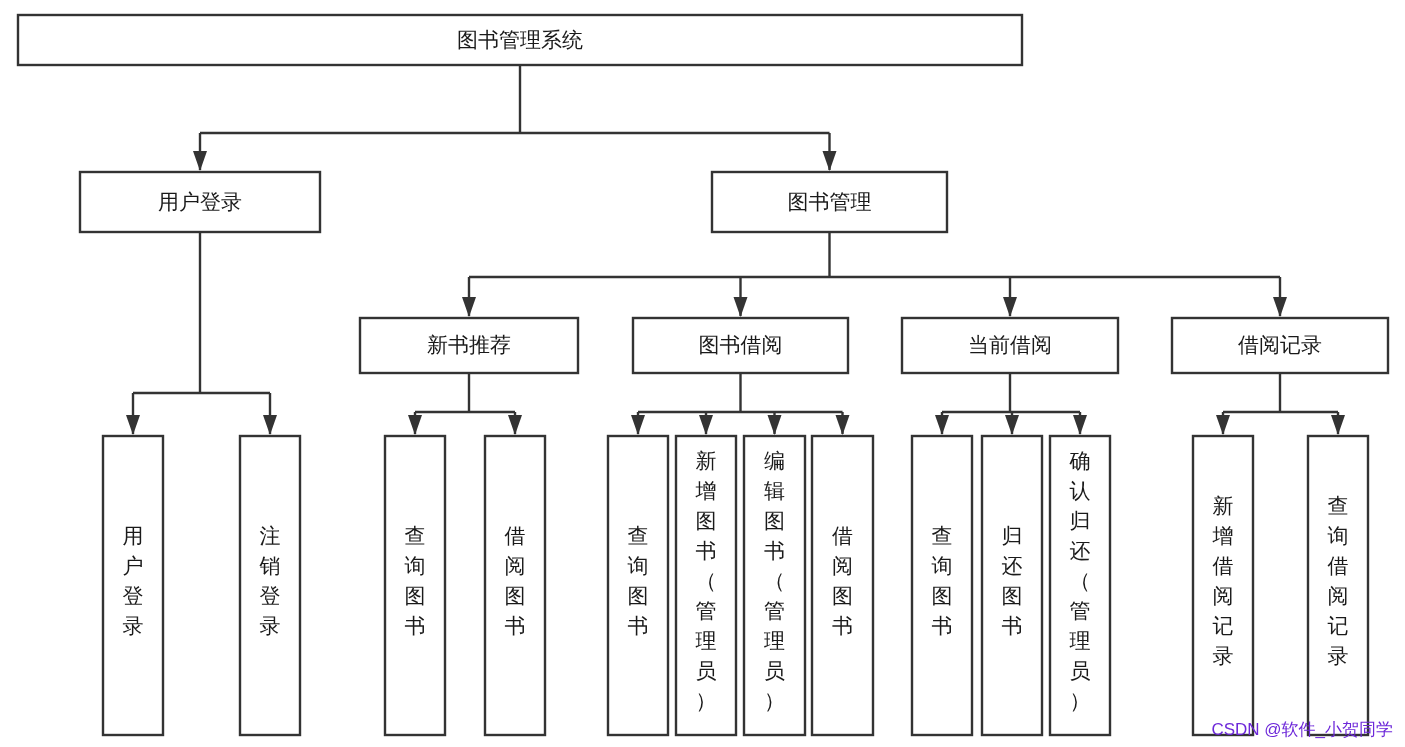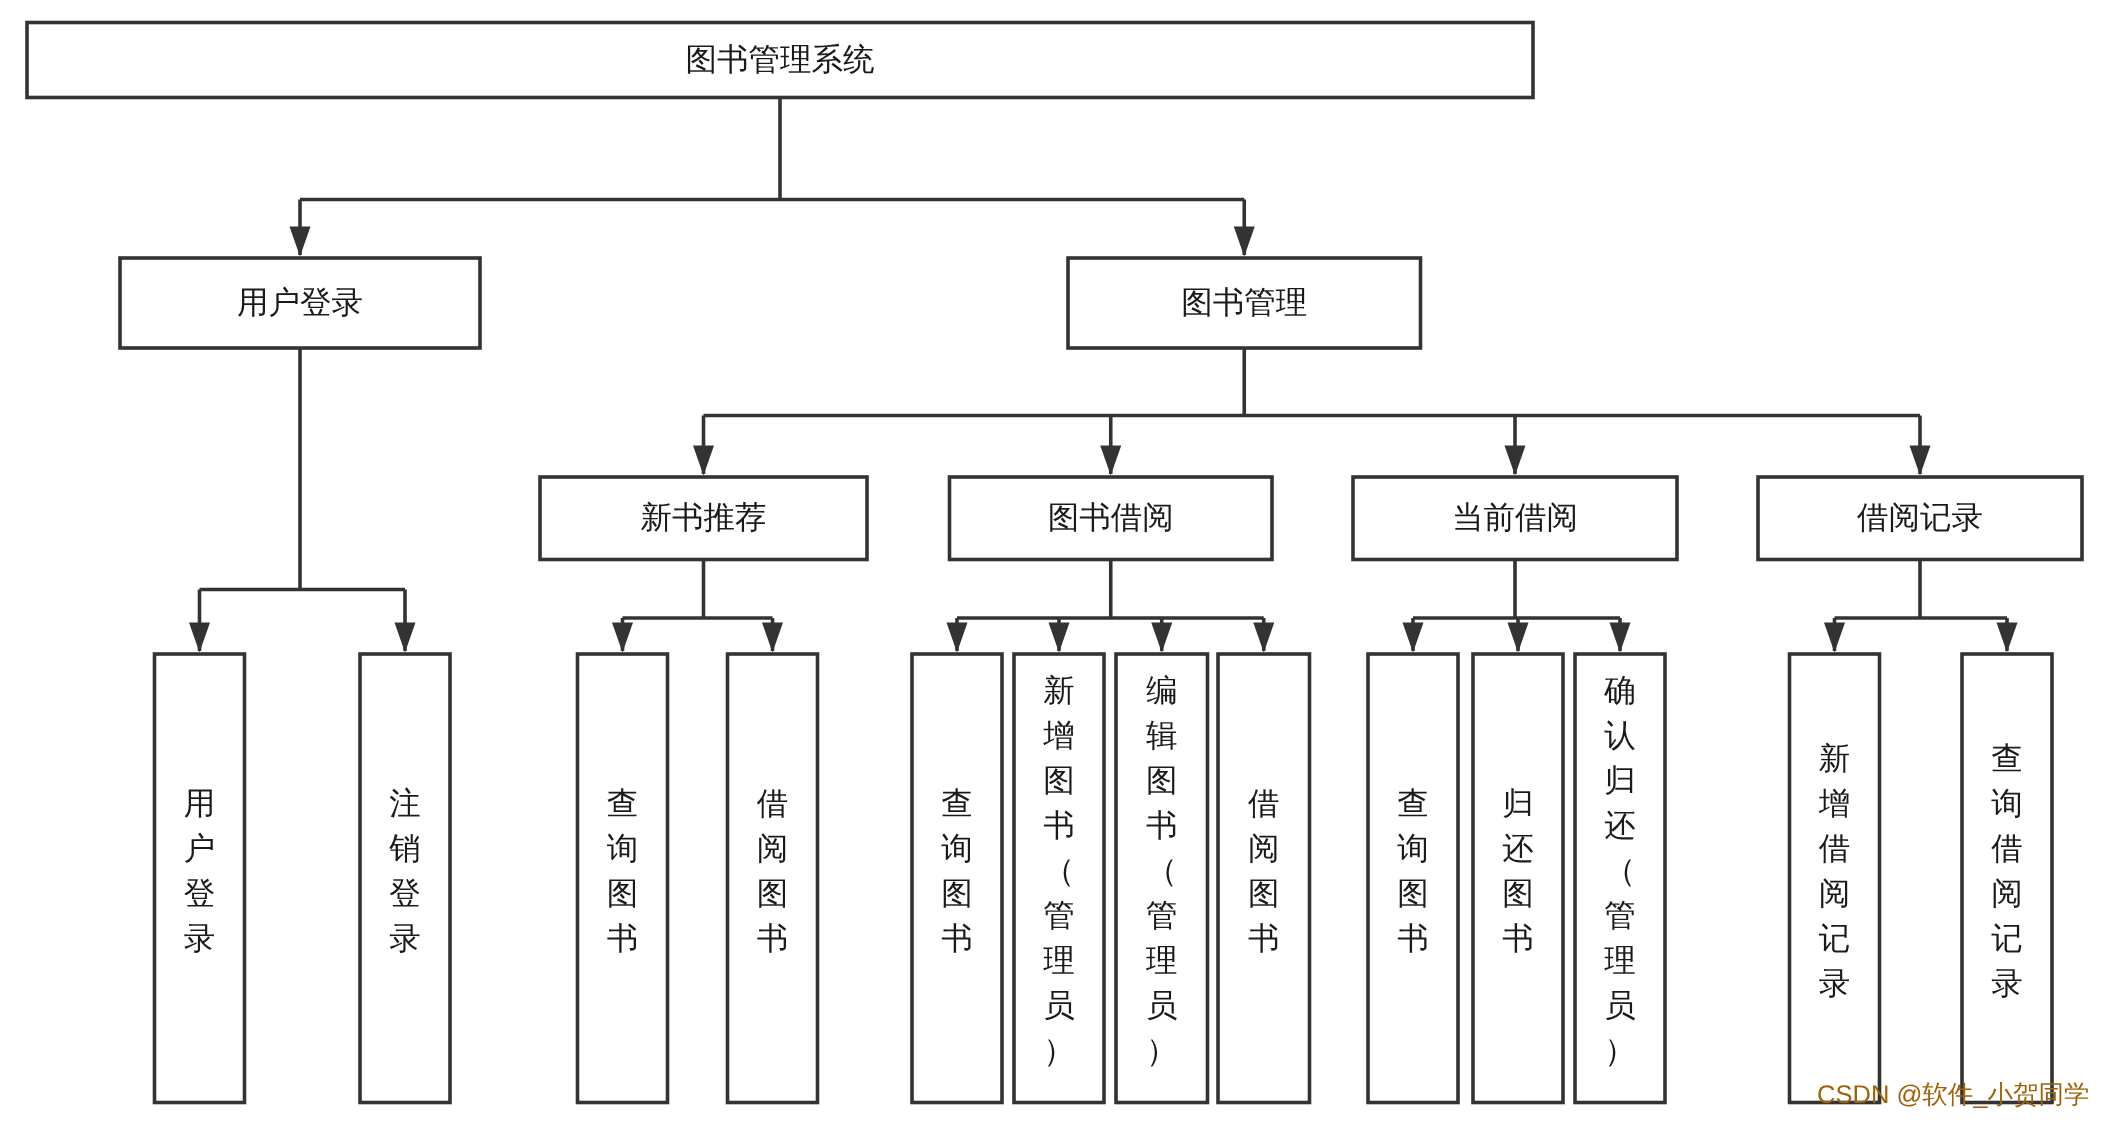--- a/index.html
+++ b/index.html
@@ -47,21 +47,21 @@
   .arrow-head {
     fill: #333333;
     stroke: none;
   }
   .watermark {
     position: absolute;
     right: 12px;
     bottom: 6px;
     font-family: "Liberation Sans", sans-serif;
     font-size: 17px;
-    color: #a16207;
+    color: #6d28d9;
     white-space: nowrap;
     pointer-events: none;
   }
 </style>
 </head>
 <body>
 
 <div id="chart-root">
   <svg id="chart-svg" width="1405" height="747" viewBox="0 0 1405 747" xmlns="http://www.w3.org/2000/svg">
     <g id="edges-layer">

